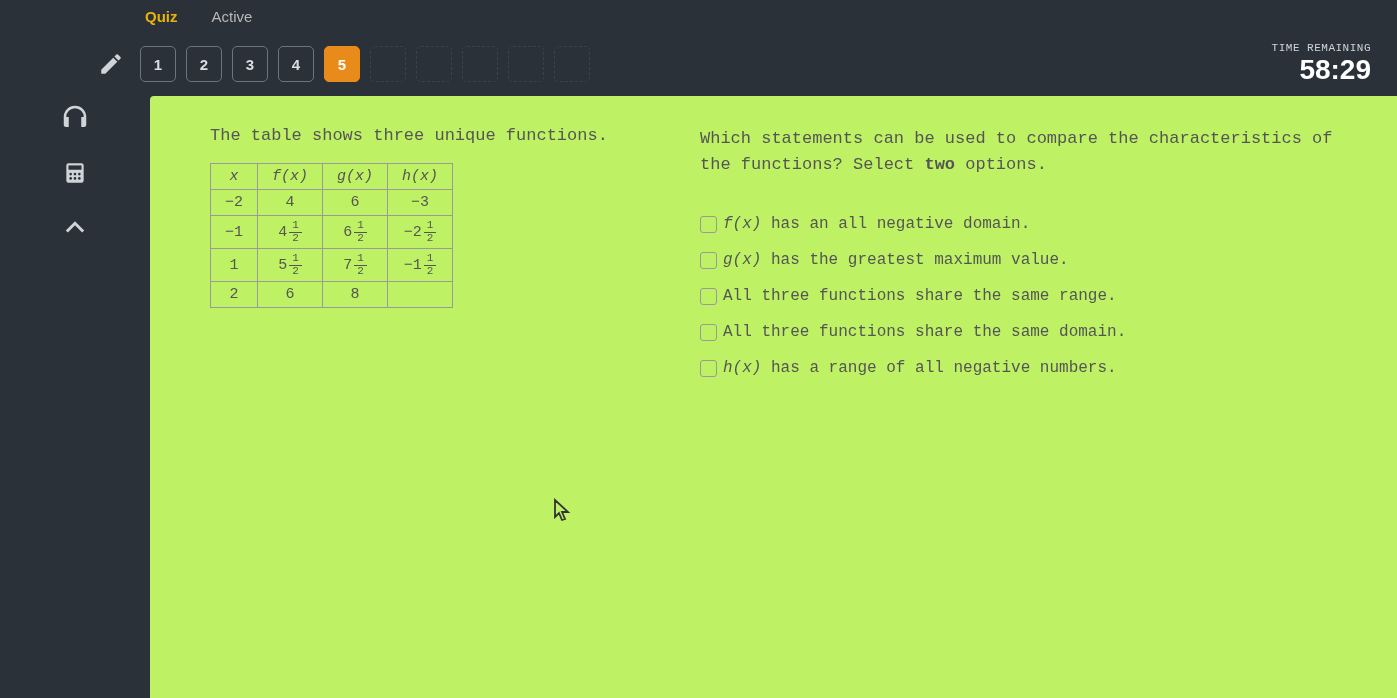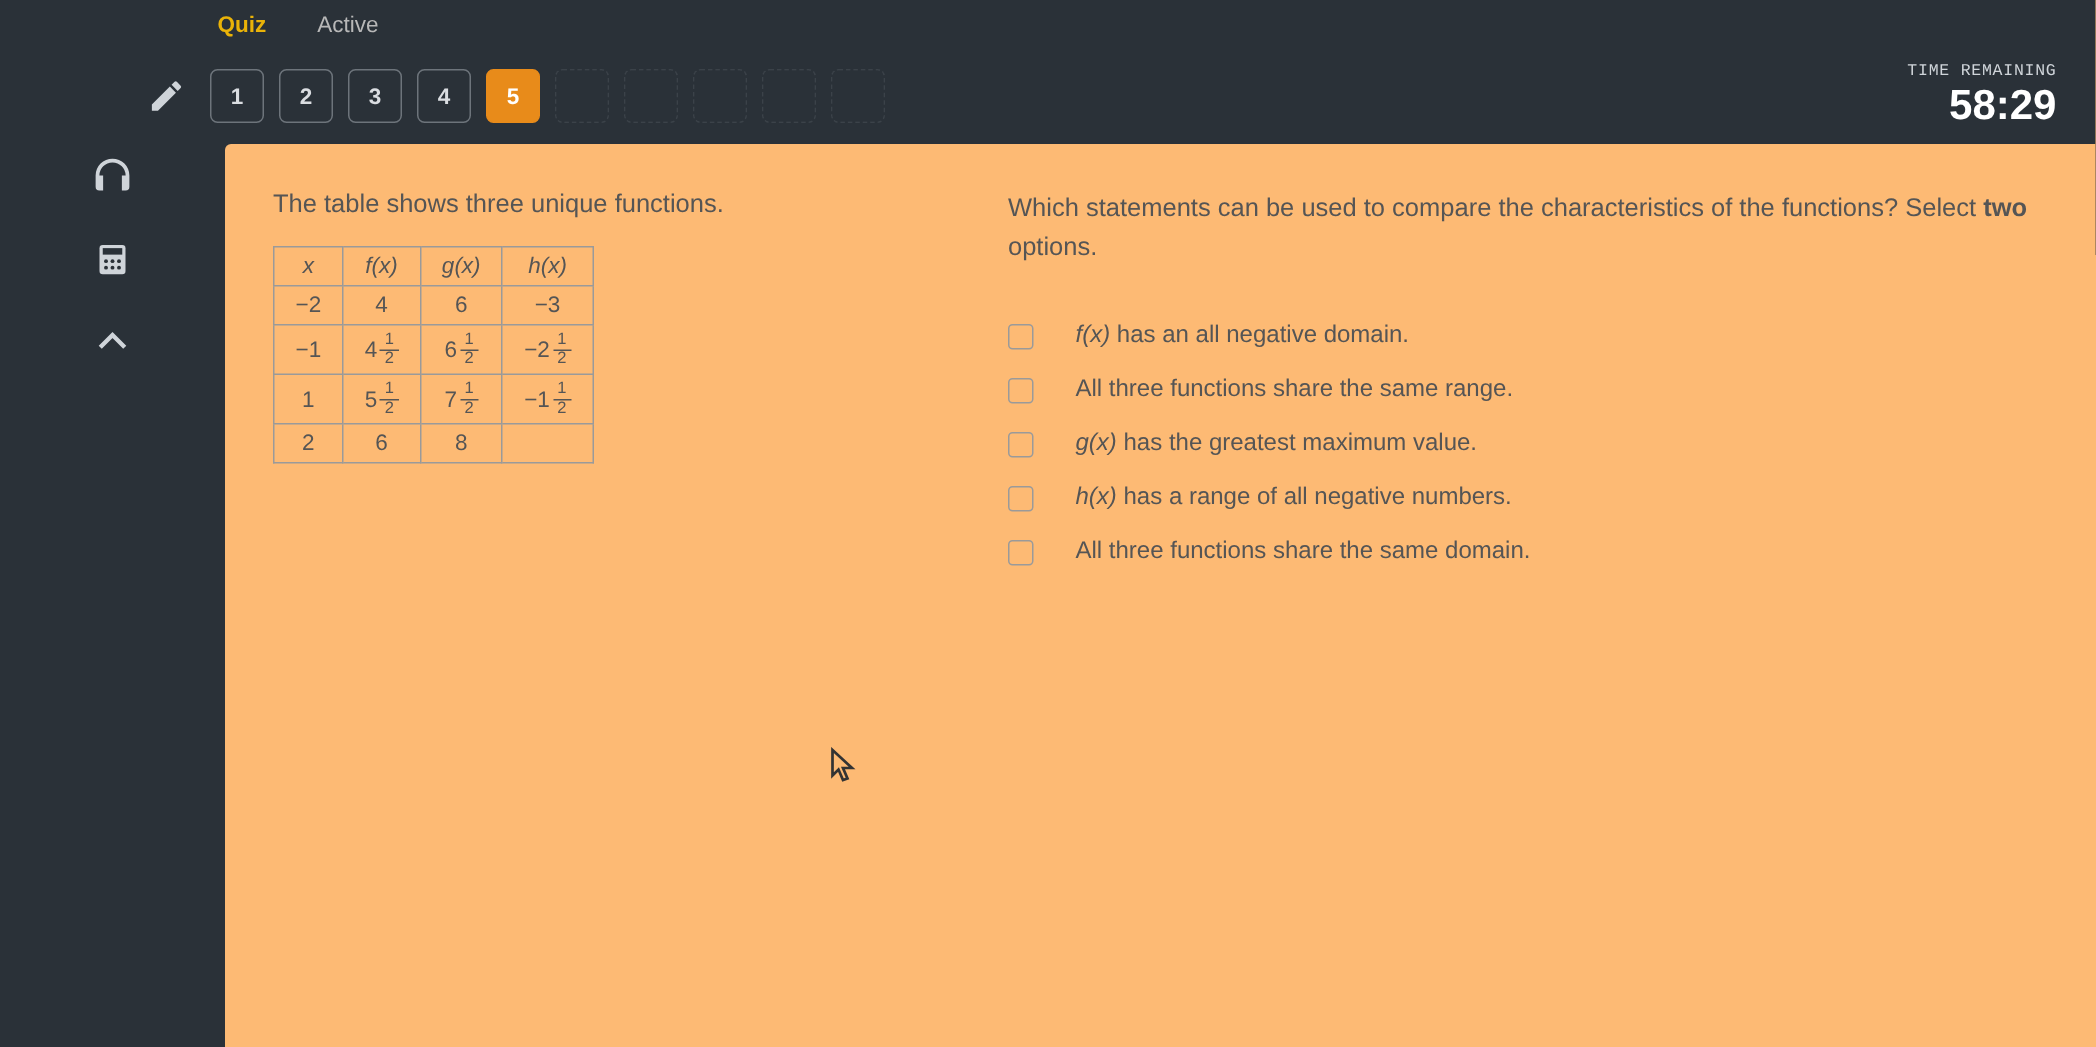--- a/index.html
+++ b/index.html
@@ -25,42 +25,42 @@
 .timer { margin-left:auto; text-align:right; color:#cfd4d9; }
 .timer .lbl { font-size:11px; letter-spacing:.5px;font-family:Liberation Mono, monospace; }
 .timer .val { font-size:28px; font-weight:bold; color:#fff; }
 .body-row { display:flex; height:calc(100% - 96px); }
 .tool-rail {
   width:150px; padding-top:6px;
   display:flex; flex-direction:column; align-items:center; gap:28px;
 }
 .tool-icon { color:#cfd4d9; font-size:26px; cursor:pointer; }
 .content-card {
-  flex:1; background:#fdba74; border-radius:4px 0 0 0;
-  padding:30px 32px; display:flex; gap:60px;
+  flex:1; background:#bef264; border-radius:4px 0 0 0;
+  padding:30px 60px; display:flex; gap:60px;font-family:Liberation Mono, monospace;
 }
 .col-left { flex:0 0 430px; }
 .col-right { flex:1; }
 .prompt-text { color:#555; font-size:17px; margin-bottom:18px; }
 .func-table { border-collapse:collapse; }
 .func-table th,.func-table td {
   border:1px solid #9a9a9a;
   padding:4px 14px; text-align:center; vertical-align:middle;
   color:#555; font-size:15px; font-style:normal;
 }
 .func-table th { font-style:italic; font-weight:normal; }
 .frac { display:inline-flex; align-items:center; }
 .frac .whole { margin-right:2px; }
 .frac .stack { display:inline-flex; flex-direction:column; font-size:11px; line-height:1.05; }
 .frac .stack .num { border-bottom:1px solid #555; padding:0 3px; }
 .frac .stack .den { padding:0 3px; }
 .question-text { color:#555; font-size:17px; line-height:1.5; margin-bottom:38px; }
 .question-text b { font-weight:bold; }
 .options { display:flex; flex-direction:column; gap:18px; }
-.option-row { display:flex; align-items:flex-start; gap:28px; cursor:pointer; }
+.option-row { display:flex; align-items:flex-start; gap:6px; cursor:pointer; }
 .chk {
   width:17px; height:17px; border:1.5px solid #9a9a9a; border-radius:3px;
   flex:none; margin-top:1px;
 }
 .option-text { color:#555; font-size:16px; }
 .option-text i { font-style:italic; }
 .cursor-arrow { position:absolute; font-size:22px; color:#333; pointer-events:none; }
 svg { display:block; }
 </style>
 </head>
@@ -202,33 +202,33 @@
       <p class="question-text">
         <span>Which statements can be used to compare the characteristics of the functions? Select </span><b>two</b><span> options.</span>
       </p>
       <div class="options" id="opts">
           <div class="option-row">
             <span class="chk"></span>
             <span class="option-text"><i>f(x)</i> has an all negative domain.</span>
           </div>
           <div class="option-row">
             <span class="chk"></span>
+            <span class="option-text"><i>g(x)</i> has the greatest maximum value.</span>
+          </div>
+          <div class="option-row">
+            <span class="chk"></span>
             <span class="option-text">All three functions share the same range.</span>
           </div>
           <div class="option-row">
             <span class="chk"></span>
-            <span class="option-text"><i>g(x)</i> has the greatest maximum value.</span>
+            <span class="option-text">All three functions share the same domain.</span>
           </div>
           <div class="option-row">
             <span class="chk"></span>
             <span class="option-text"><i>h(x)</i> has a range of all negative numbers.</span>
-          </div>
-          <div class="option-row">
-            <span class="chk"></span>
-            <span class="option-text">All three functions share the same domain.</span>
           </div>
         </div>
     </div>
   </div>
 </div>
 
 <span class="cursor-arrow" style="left:552px; top:498px;">
   <svg width="20" height="24" viewBox="0 0 20 24">
       <path fill="none" stroke="#333" stroke-width="1.8" d="M3 2l0 17 4-4 3 7 3-1-3-7 6 0z"></path>
     </svg>

